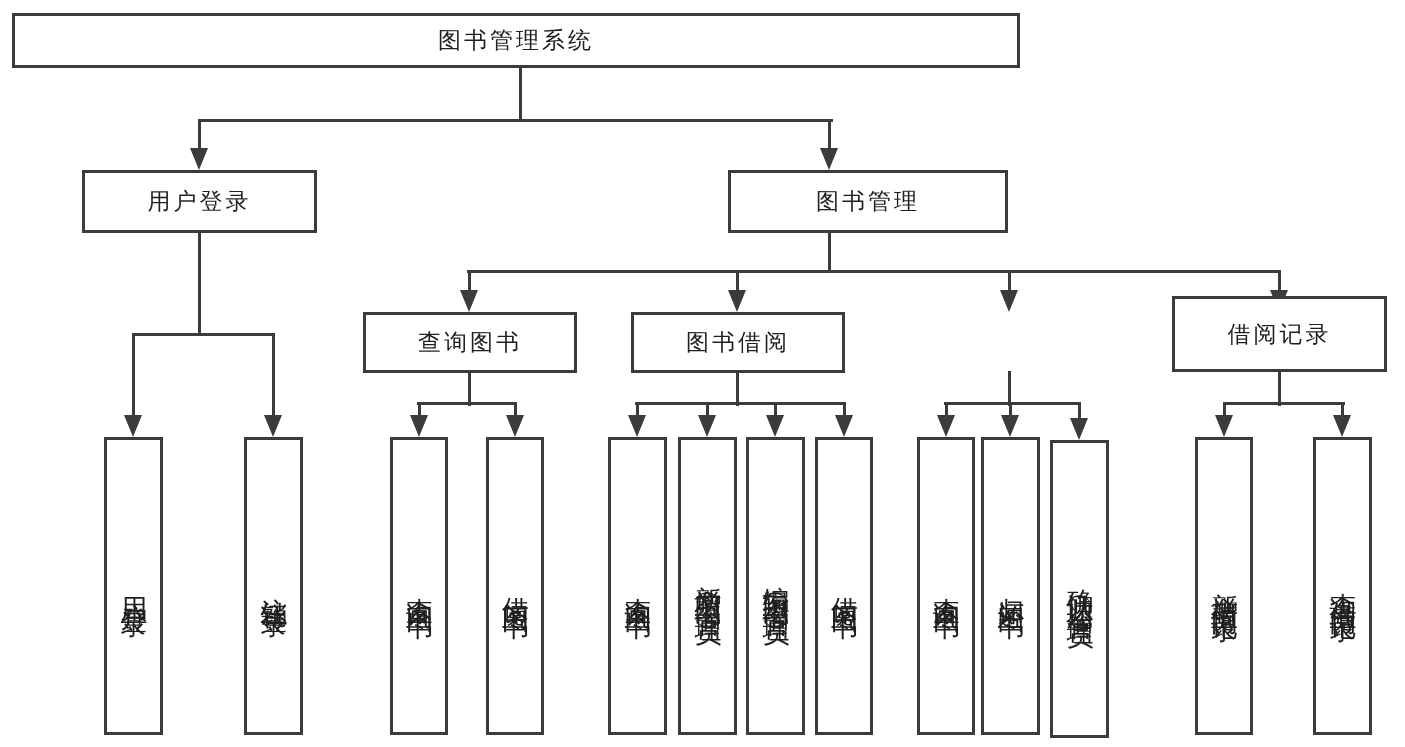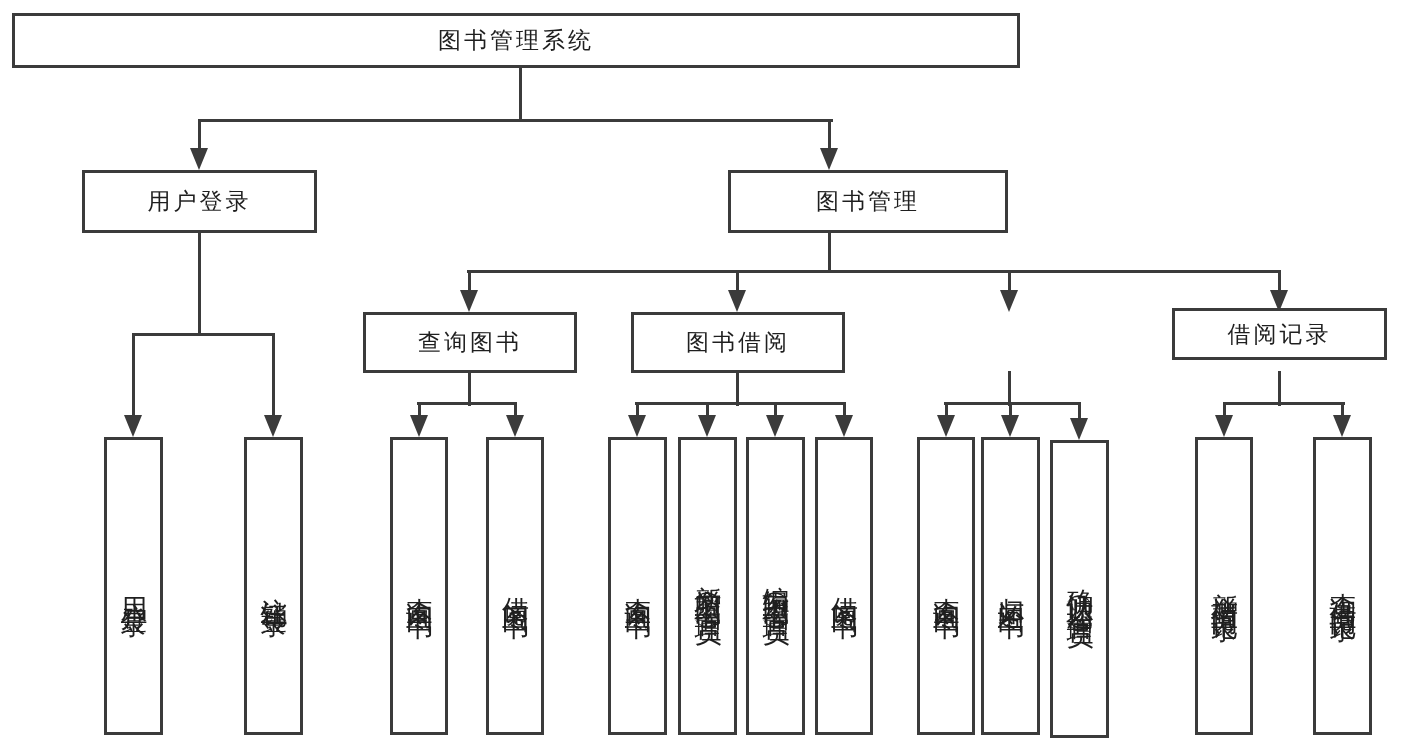--- a/index.html
+++ b/index.html
@@ -72,21 +72,21 @@
   <div class="arr" style="left:1000px;top:290px"></div>
   <div class="vline" style="left:1278px;top:270px;height:22px"></div>
   <div class="arr" style="left:1270px;top:290px"></div>
 
   <div class="box hbox" style="left:363px;top:312px;width:214px;height:61px">
     <span>查询图书</span>
   </div>
   <div class="box hbox" style="left:631px;top:312px;width:214px;height:61px">
     <span>图书借阅</span>
   </div>
-  <div class="box hbox" style="left:1172px;top:308px;width:215px;height:52px">
+  <div class="box hbox" style="left:1172px;top:296px;width:215px;height:76px">
     <span>借阅记录</span>
   </div>
 
   <div class="vline" style="left:468px;top:371px;height:35px"></div>
   <div class="hline" style="left:417px;top:402px;width:100px"></div>
   <div class="vline" style="left:418px;top:402px;height:15px"></div>
   <div class="arr" style="left:410px;top:415px"></div>
   <div class="vline" style="left:514px;top:402px;height:15px"></div>
   <div class="arr" style="left:506px;top:415px"></div>
 

